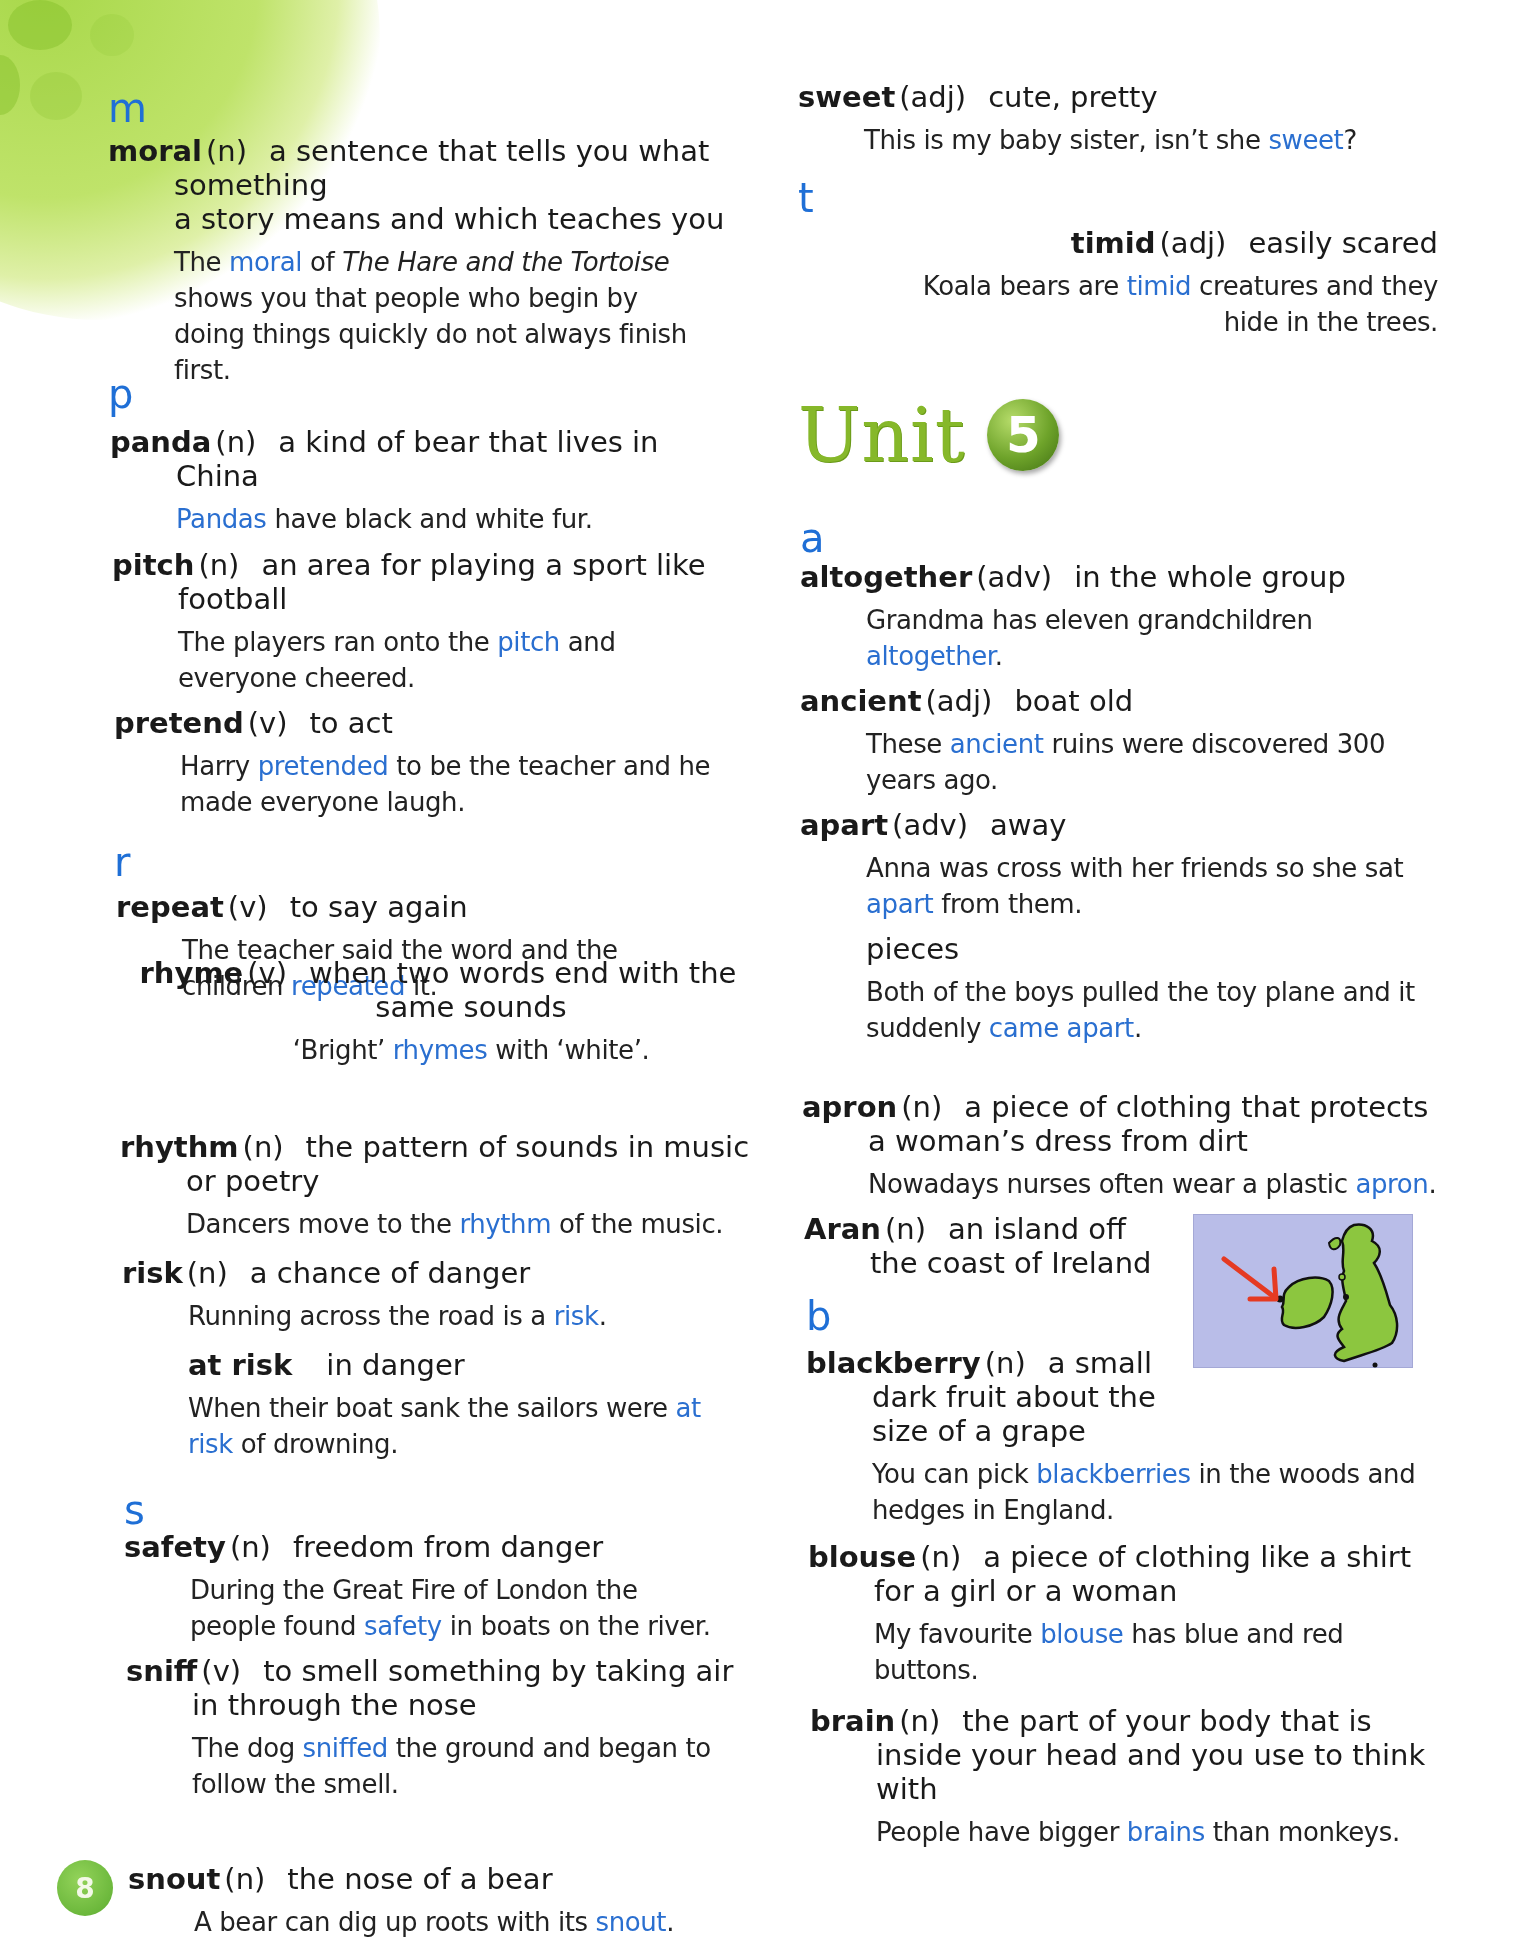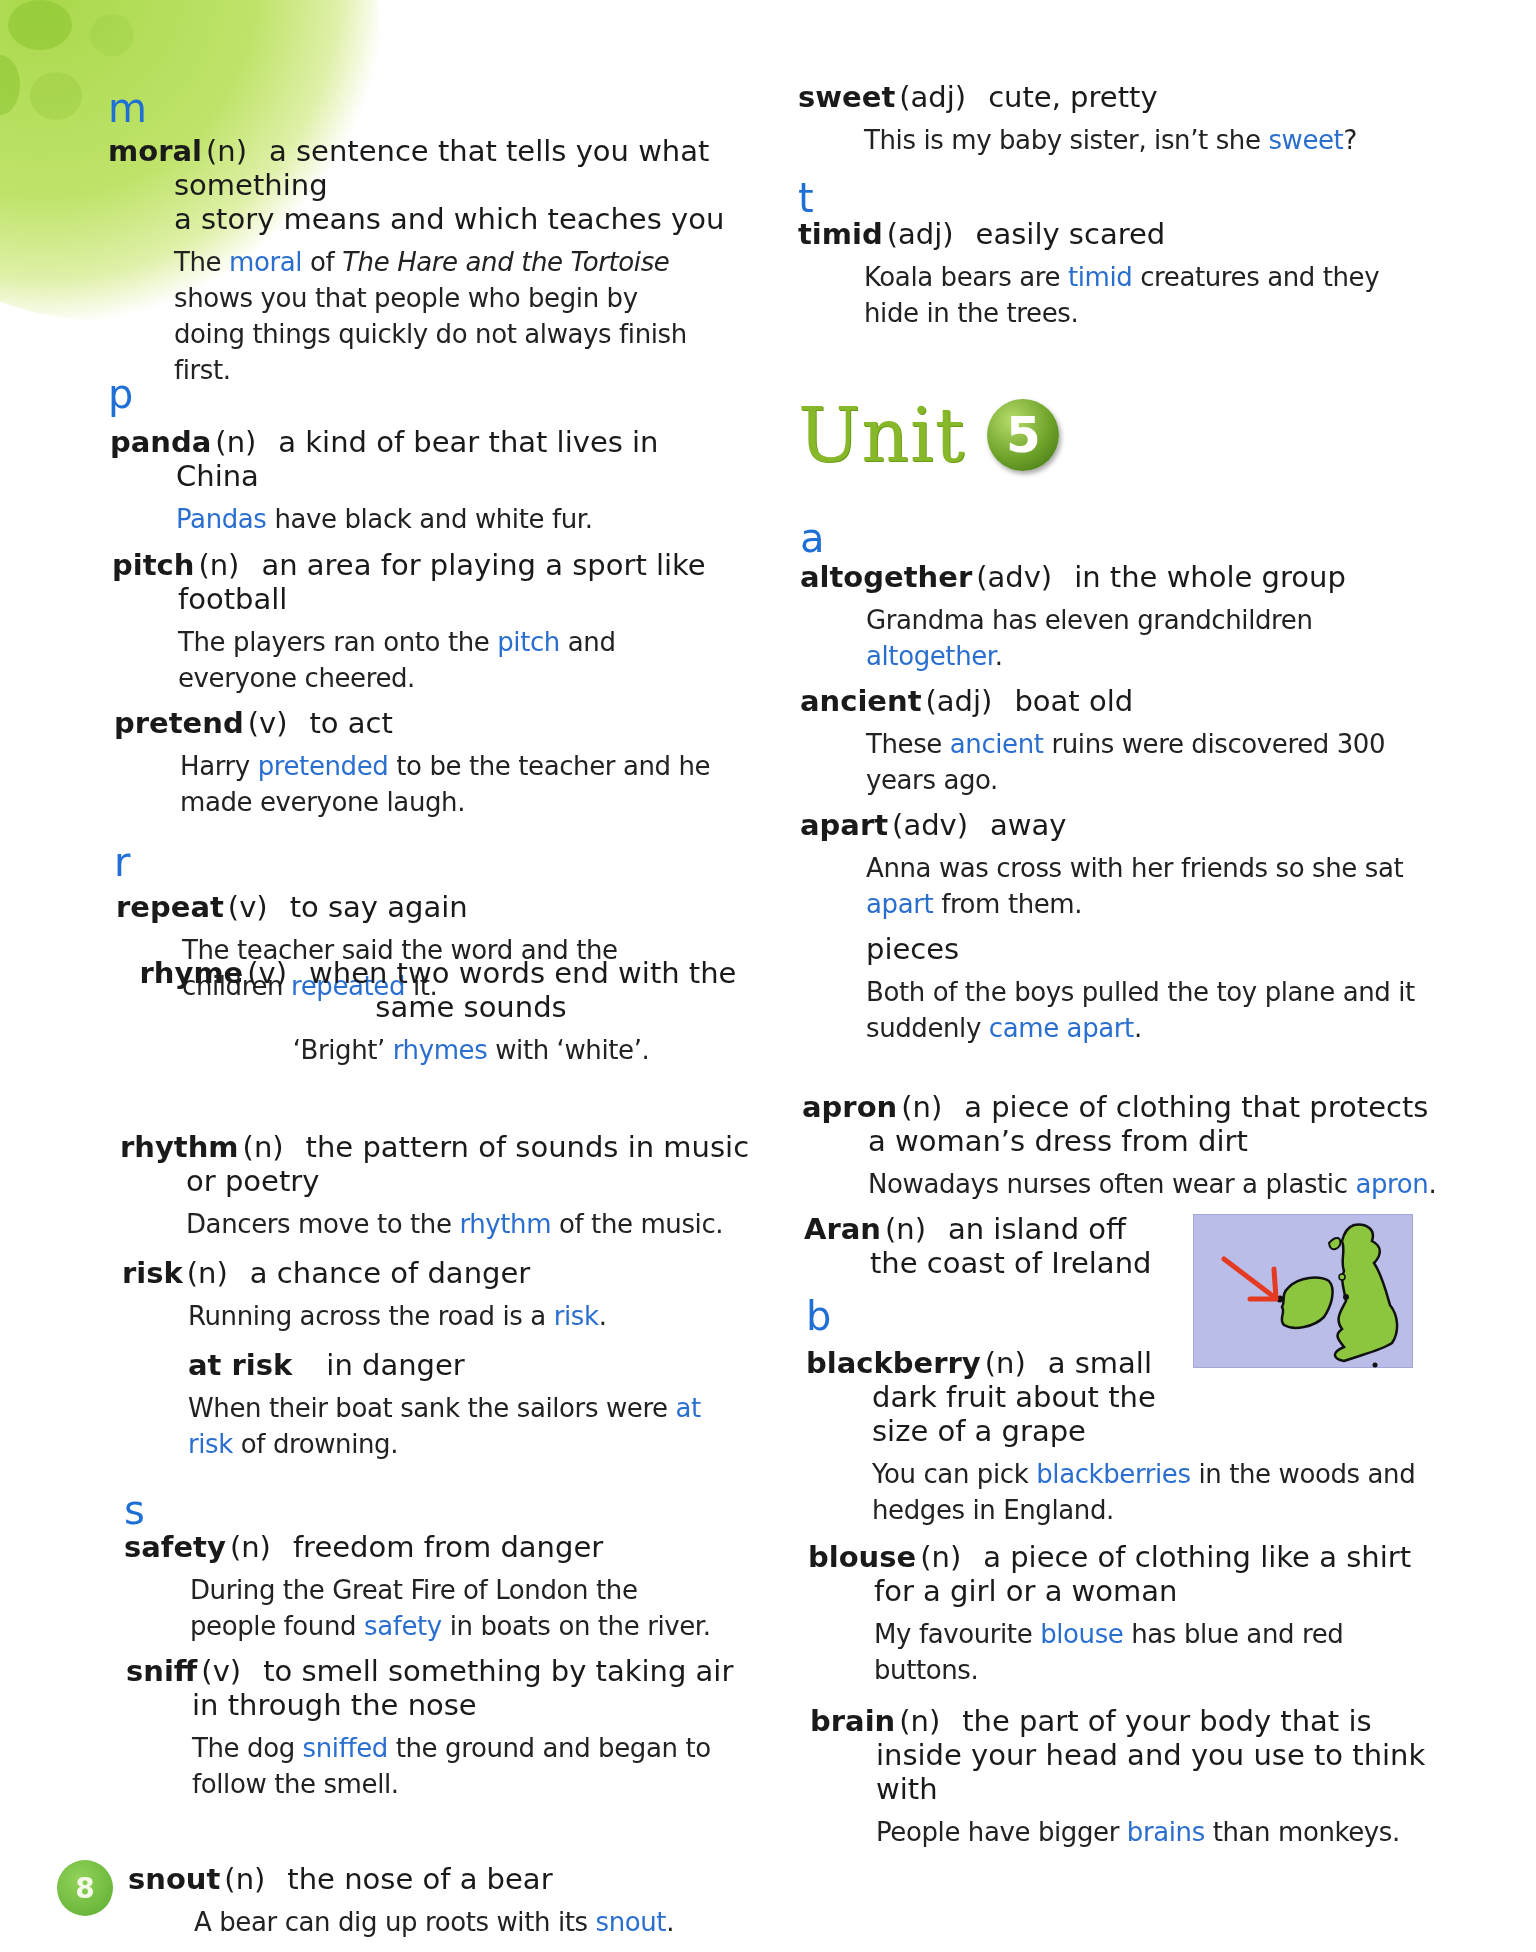--- a/index.html
+++ b/index.html
@@ -148,21 +148,21 @@
 
 <div class="page-badge">8</div>
 
 <div class="entry" style="left:798px;top:80px;">
   <div class="headline"><span class="hw">sweet</span><span class="pos">(adj)</span><span class="def">cute, pretty</span></div>
   <div class="example"><span>This is my baby sister, isn’t she </span><span class="kw">sweet</span><span>?</span></div>
 </div>
 
 <div class="letter" style="left:798px;top:178px;">t</div>
 
-<div class="entry" style="left:798px;top:217px;">
+<div class="entry" style="left:798px;top:226px;text-align:right;">
   <div class="headline"><span class="hw">timid</span><span class="pos">(adj)</span><span class="def">easily scared</span></div>
   <div class="example" style="width:640px;"><span>Koala bears are </span><span class="kw">timid</span><span> creatures and they hide in the trees.</span></div>
 </div>
 
 <div class="unit-title">
   <span class="unit-word">Unit</span>
   <span class="unit-num">5</span>
 </div>
 
 <div class="letter" style="left:800px;top:518px;">a</div>

